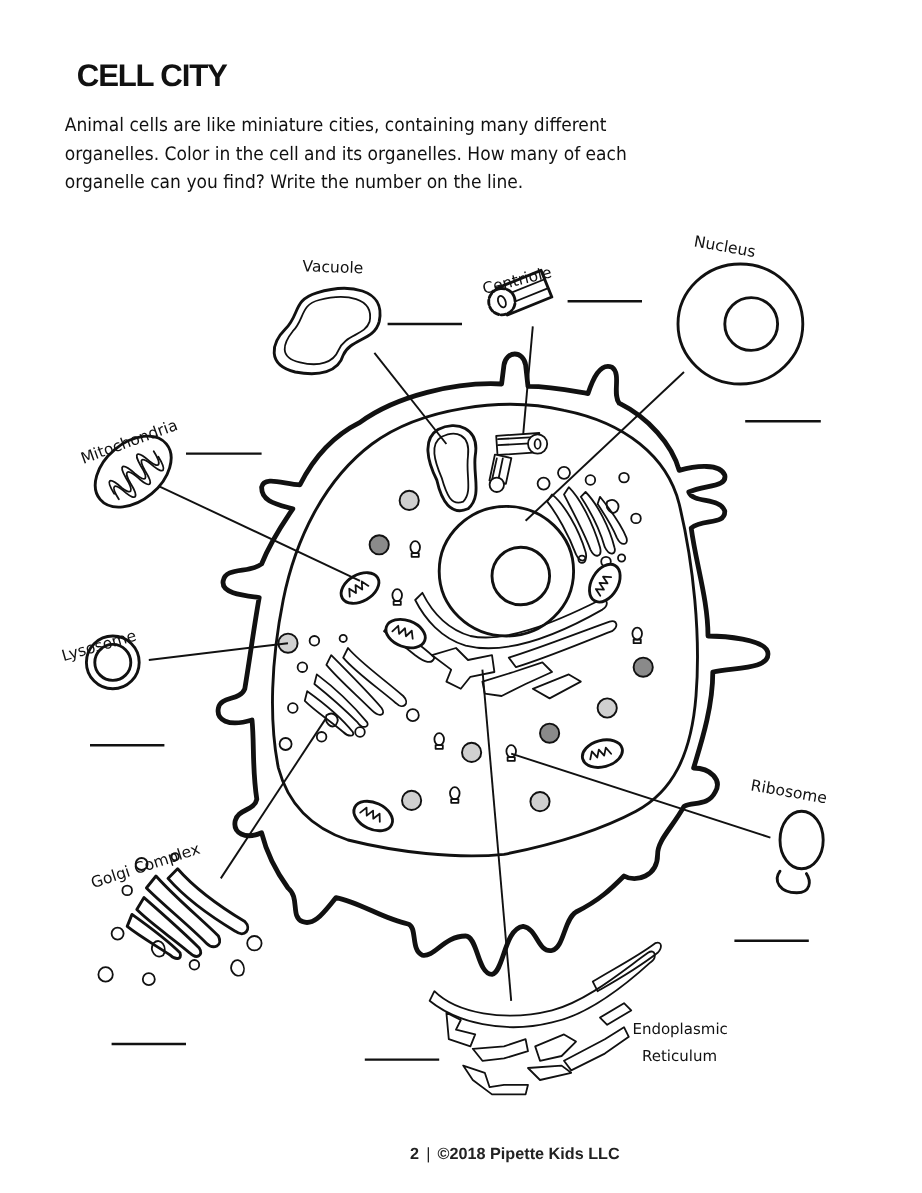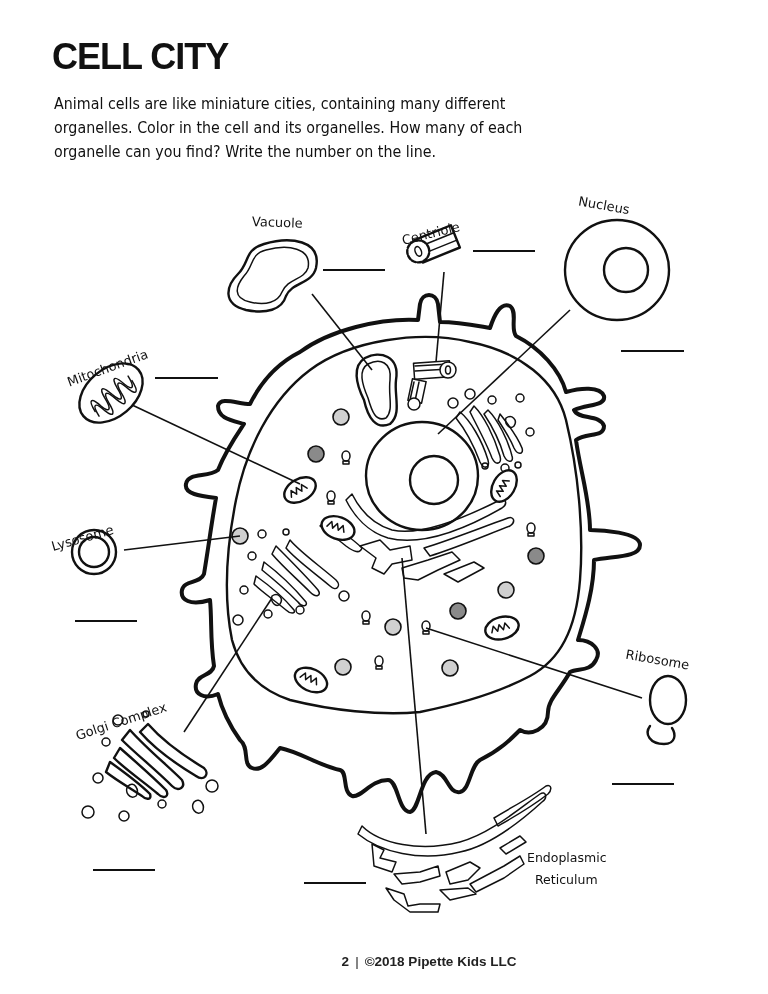--- a/index.html
+++ b/index.html
@@ -1,17 +1,17 @@
 <!DOCTYPE html>
 <html><head>
 <meta charset="utf-8">
 <style>
   html, body { margin:0; padding:0; background:#ffffff; }
   body { width:768px; height:994px; position:relative; overflow:hidden; font-family:"DejaVu Sans", sans-serif; color:#111; }
-  .title { position:absolute; left:52px; top:36px; font-family:"Liberation Sans", sans-serif; font-weight:bold; font-size:36px; letter-spacing:-1px; color:#111; margin:0; }
+  .title { position:absolute; left:52px; top:36px; font-family:"Liberation Sans", sans-serif; font-weight:bold; font-size:26px; letter-spacing:-1px; color:#111; margin:12px; }
   .intro { position:absolute; left:54px; top:92px; width:560px; font-family:"DejaVu Sans", sans-serif; font-size:15.5px; line-height:24px; color:#111; transform:scaleX(0.92); transform-origin:left top; }
   .intro span { display:block; white-space:nowrap; }
   svg.diagram { position:absolute; left:0; top:0; width:768px; height:994px; }
   .lbl { font-family:"DejaVu Sans", sans-serif; font-size:13px; fill:#111; }
   .lbl-straight { font-family:"DejaVu Sans", sans-serif; font-size:12.5px; fill:#111; }
   .footer { position:absolute; left:0; width:768px; top:954px; text-align:center; font-family:"Liberation Sans", sans-serif; font-weight:bold; font-size:13.5px; color:#222;margin-left:45px; }
   .footer .sep { font-weight:normal; margin:0 6px; }
   .answer-line { stroke:#111; stroke-width:2; }
   .ptr { stroke:#111; stroke-width:1.6; fill:none; }
   .thick { stroke:#111; stroke-width:4; fill:none; stroke-linejoin:round; stroke-linecap:round; }

